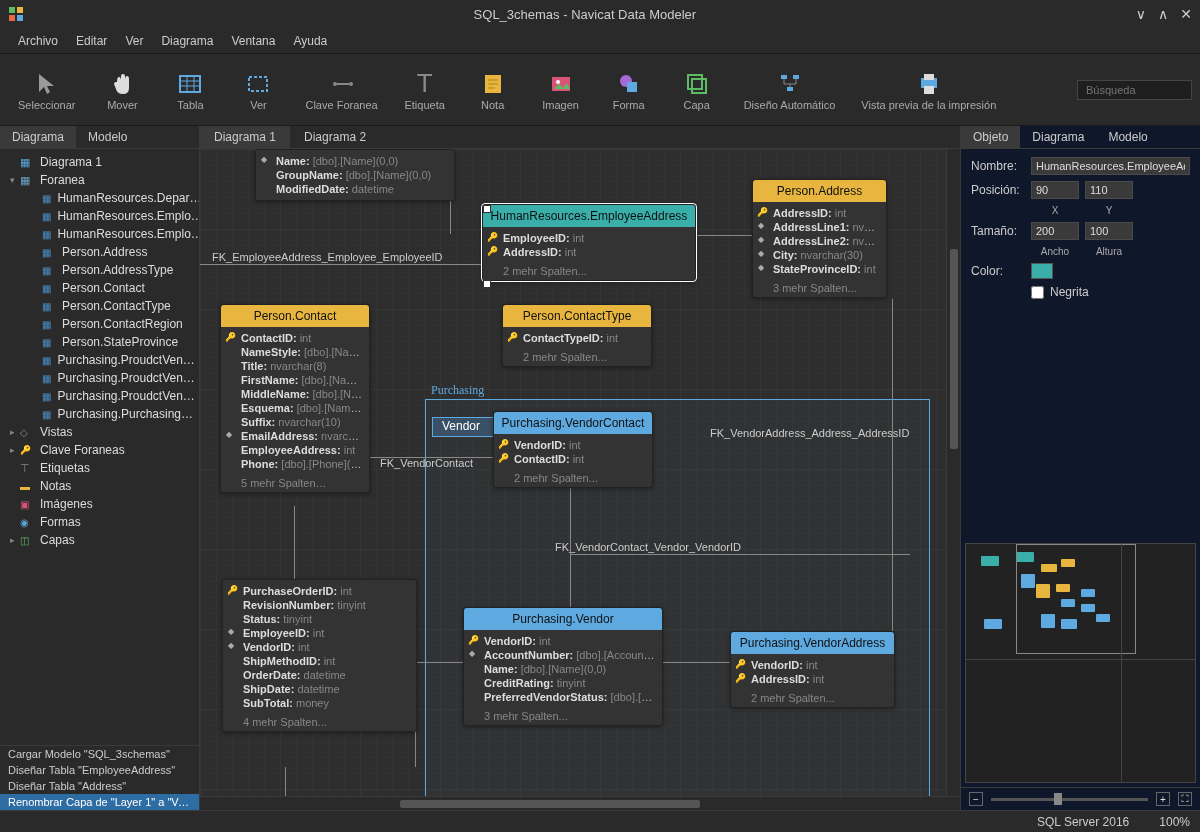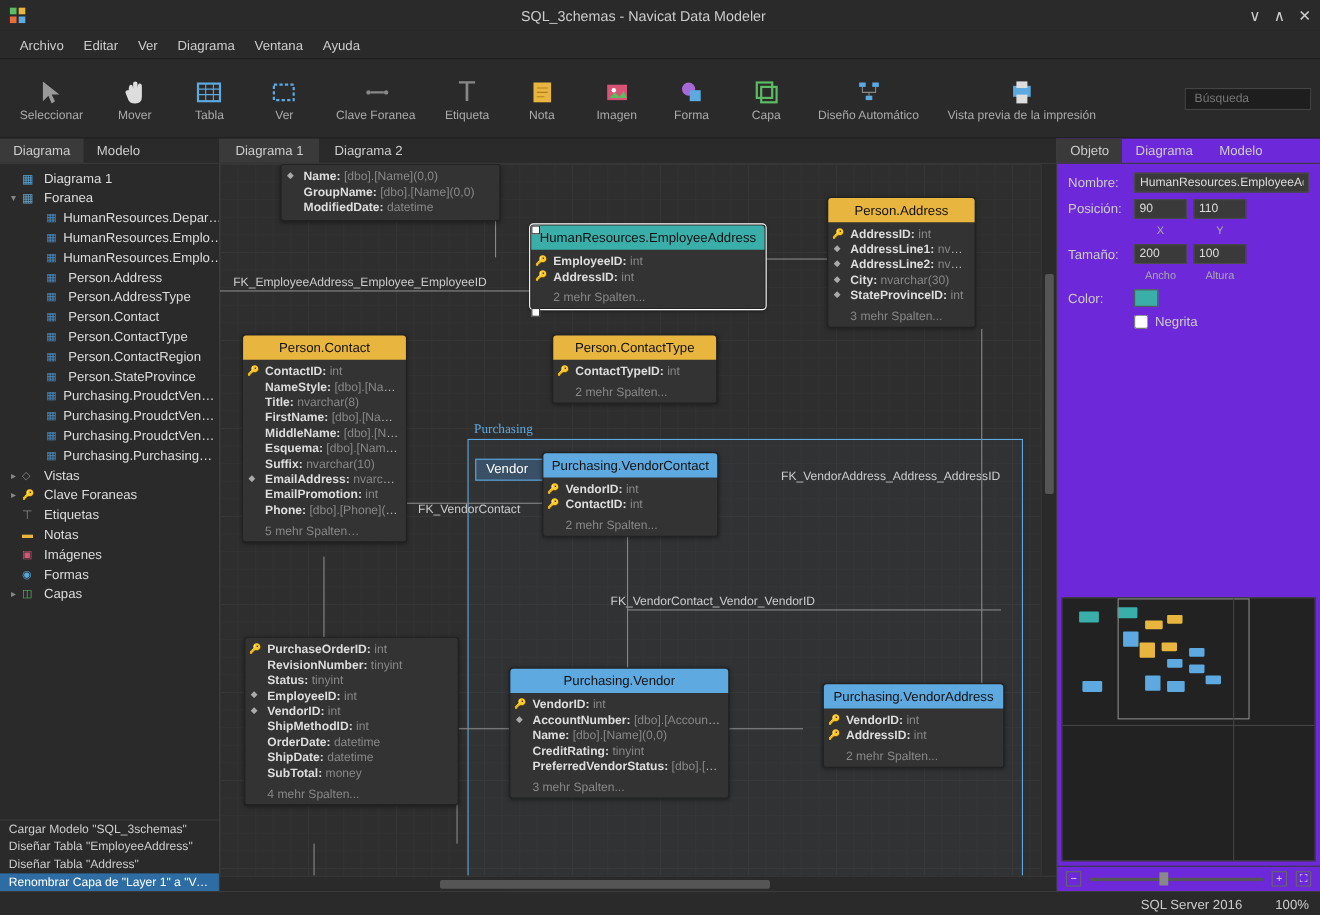--- a/index.html
+++ b/index.html
@@ -69,21 +69,21 @@
 .entity .row { padding:1px 6px 1px 20px; color:#bbb; position:relative; white-space:nowrap; overflow:hidden; text-overflow:ellipsis; }
 .entity .row .fname { color:#ddd; font-weight:600; }
 .entity .row .ftype { color:#888; }
 .entity .row .pk { position:absolute; left:4px; top:1px; color:#e8b63e; font-size:9px; }
 .entity .row .di { position:absolute; left:5px; top:1px; color:#aaa; font-size:8px; }
 .entity .more { padding:2px 6px 3px 20px; color:#888; font-size:11px; }
 .layer-box { position:absolute; border:1px solid #5da9e0; background:rgba(90,165,214,0.04); }
 .layer-label { position:absolute; color:#5da9e0; font-size:12px; padding:2px 6px; }
 .fk-label { position:absolute; color:#ccc; font-size:11px; }
 .conn { position:absolute; background:#888; }
-.right-panel { width:240px; background:#6d28d9; border-left:1px solid #3a3a3a; display:flex; flex-direction:column; }
+.right-panel { width:240px; background:#0f172a; border-left:1px solid #3a3a3a; display:flex; flex-direction:column; }
 .right-tabs { display:flex; border-bottom:1px solid #3a3a3a; }
 .right-tabs .tab { padding:4px 12px; color:#ccc; cursor:pointer; font-size:12px; }
 .right-tabs .tab.active { background:#3a3a3a; }
 .props { padding:8px 10px; font-size:12px; color:#ccc; }
 .prow { display:flex; align-items:center; margin-bottom:6px; gap:6px; }
 .prow .plabel { width:54px; color:#ccc; }
 .prow input,.prow select { background:#3a3a3a; border:1px solid #4a4a4a; color:#ddd; padding:2px 4px; font-size:11px; width:0; flex:1; }
 .prow .half { width:48px; flex:none; }
 .prow .sublabel { font-size:10px; color:#aaa; text-align:center; }
 .color-swatch { width:22px; height:16px; background:#3aafa9; border:1px solid #555; }
@@ -422,21 +422,21 @@
           <div class="ehdr">Person.Contact</div>
           <div class="ebody" id="ent-pcontact">
               <div class="row"><span class="pk">🔑</span><span class="fname">ContactID:</span> <span class="ftype">int</span></div>
               <div class="row"><span class="fname">NameStyle:</span> <span class="ftype">[dbo].[NameSt…</span></div>
               <div class="row"><span class="fname">Title:</span> <span class="ftype">nvarchar(8)</span></div>
               <div class="row"><span class="fname">FirstName:</span> <span class="ftype">[dbo].[Name](0…</span></div>
               <div class="row"><span class="fname">MiddleName:</span> <span class="ftype">[dbo].[Name](…</span></div>
               <div class="row"><span class="fname">Esquema:</span> <span class="ftype">[dbo].[Name](0,…</span></div>
               <div class="row"><span class="fname">Suffix:</span> <span class="ftype">nvarchar(10)</span></div>
               <div class="row"><span class="di">◆</span><span class="fname">EmailAddress:</span> <span class="ftype">nvarchar(50)</span></div>
-              <div class="row"><span class="fname">EmailPromotion:</span> <span class="ftype">int</span></div>
+              <div class="row"><span class="fname">EmployeeAddress:</span> <span class="ftype">int</span></div>
               <div class="row"><span class="fname">Phone:</span> <span class="ftype">[dbo].[Phone](0,0)</span></div>
             </div>
           <div class="more">5 mehr Spalten…</div>
         </div>
 
         <div class="entity yellow" style="left:302px; top:155px; width:150px;">
           <div class="ehdr">Person.ContactType</div>
           <div class="ebody" id="ent-pctype">
               <div class="row"><span class="pk">🔑</span><span class="fname">ContactTypeID:</span> <span class="ftype">int</span></div>
             </div>
@@ -472,21 +472,21 @@
           <div class="ebody" id="ent-pvendor">
               <div class="row"><span class="pk">🔑</span><span class="fname">VendorID:</span> <span class="ftype">int</span></div>
               <div class="row"><span class="di">◆</span><span class="fname">AccountNumber:</span> <span class="ftype">[dbo].[AccountNumber](…</span></div>
               <div class="row"><span class="fname">Name:</span> <span class="ftype">[dbo].[Name](0,0)</span></div>
               <div class="row"><span class="fname">CreditRating:</span> <span class="ftype">tinyint</span></div>
               <div class="row"><span class="fname">PreferredVendorStatus:</span> <span class="ftype">[dbo].[Flag](0,0)</span></div>
             </div>
           <div class="more">3 mehr Spalten...</div>
         </div>
 
-        <div class="entity blue" style="left:530px; top:472px; width:165px;margin-left:18px;">
+        <div class="entity blue" style="left:530px; top:482px; width:165px;">
           <div class="ehdr">Purchasing.VendorAddress</div>
           <div class="ebody" id="ent-pva">
               <div class="row"><span class="pk">🔑</span><span class="fname">VendorID:</span> <span class="ftype">int</span></div>
               <div class="row"><span class="pk">🔑</span><span class="fname">AddressID:</span> <span class="ftype">int</span></div>
             </div>
           <div class="more">2 mehr Spalten...</div>
         </div>
 
       </div>
       <div class="scrollbar-v">

